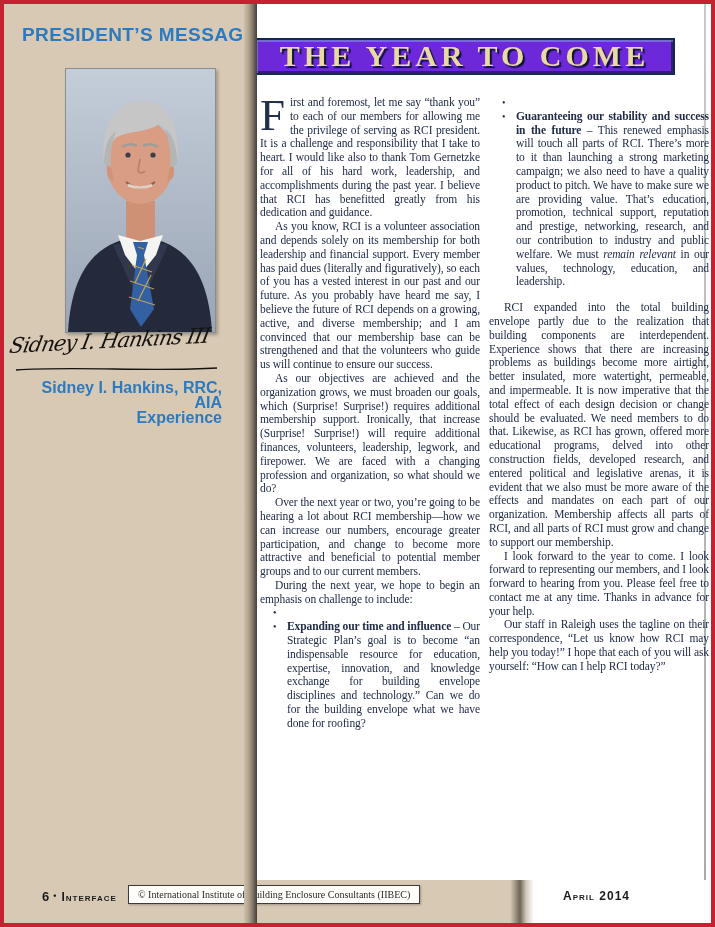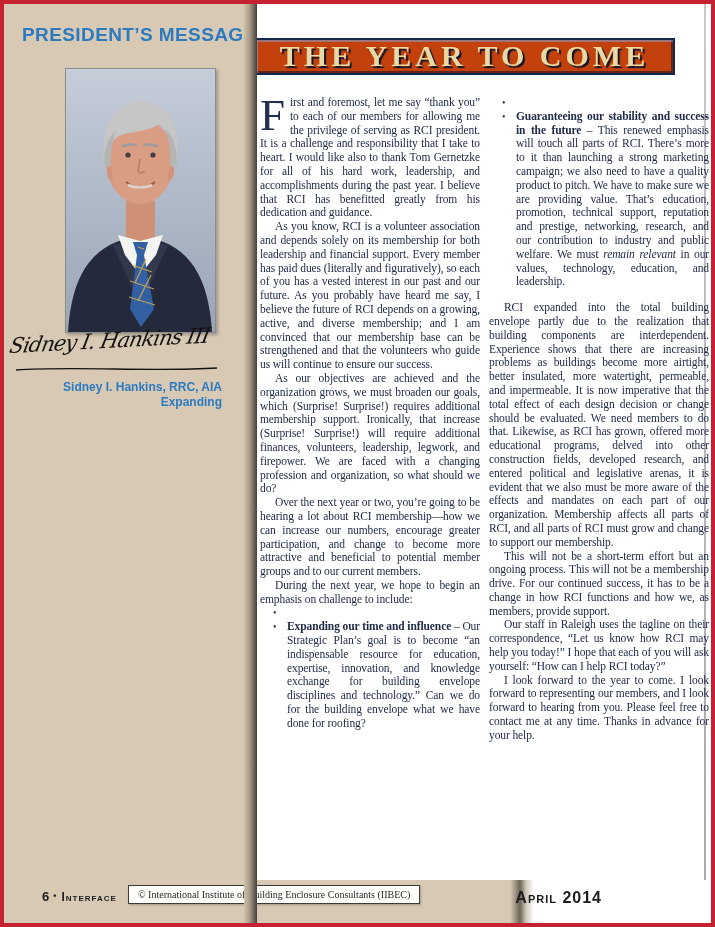--- a/index.html
+++ b/index.html
@@ -23,60 +23,61 @@
   }
   .signature{
     position:absolute;left:6px;top:330px;width:228px;
     font-family:"DejaVu Serif", serif;font-style:italic;font-size:21px;color:#15130f;
     transform:rotate(-3deg) skewX(-14deg);transform-origin:left center;
     white-space:nowrap;letter-spacing:-1px;
   }
   .sig-flourish{position:absolute;left:10px;top:362px;width:205px;height:6px;}
   .sb-author{
     position:absolute;right:22px;top:376px;text-align:right;
-    font-family:"Liberation Sans", sans-serif;font-weight:bold;font-size:12px;
+    font-family:"Liberation Sans", sans-serif;font-weight:bold;font-size:16px;
     color:#2c7abf;line-height:15px;margin-left:36px;
   }
 
   
   .fold-left{
     position:absolute;left:244px;top:4px;width:13px;height:919px;z-index:2;
     background:linear-gradient(to right,#cfc0ac 0%,#b3a490 35%,#7c7164 70%,#453f38 100%);
   }
 
   
   .bottom-band{
     position:absolute;left:4px;top:880px;width:639px;height:43px;z-index:1;
     background:linear-gradient(to right,#d8c9b5 0px,#d8c9b5 506px,#6e6557 516px,#cfc8ba 522px,#ffffff 530px,#ffffff 707px);
+    padding-left:28px;
   }
   .f-left{
     position:absolute;left:38px;top:9px;color:#1c1c1c;
     font-family:"Liberation Sans", sans-serif;font-weight:bold;font-size:12px;
     letter-spacing:1px;white-space:nowrap;
   }
   .f-left .pg{font-size:13px;letter-spacing:0;}
   .f-left .sep{font-size:9px;vertical-align:2px;padding:0 4px;}
   .smallcaps{font-variant:small-caps;}
   .copy-box{
     position:absolute;left:124px;top:5px;background:#fffdf9;border:1px solid #3c3c3c;
     padding:3px 9px;font-family:"Liberation Serif", serif;font-size:10px;color:#2a2a2a;
     white-space:nowrap;box-shadow:1px 1px 2px rgba(0,0,0,.25);
   }
   .f-right{
     position:absolute;right:41px;top:9px;color:#1c1c1c;
-    font-family:"Liberation Sans", sans-serif;font-weight:bold;font-size:16px;
+    font-family:"Liberation Sans", sans-serif;font-weight:bold;font-size:12px;
     letter-spacing:1px;white-space:nowrap;
   }
 
   
   .content{position:absolute;left:257px;top:4px;width:454px;height:876px;background:#ffffff;z-index:3;overflow:hidden;}
   .page-edge{position:absolute;right:5px;top:0;width:2px;height:876px;background:linear-gradient(to bottom,#c9c9c9,#aaaaaa);}
   .banner{
     position:absolute;left:-3px;top:34px;width:421px;height:37px;
-    background:#c2410c;border:2px solid #14284e;box-sizing:border-box;
+    background:#6d28d9;border:2px solid #14284e;box-sizing:border-box;
     box-shadow:inset 2px 2px 0 rgba(130,160,210,.55), inset -2px -2px 0 rgba(2,8,30,.5);
     text-align:center;
   }
   .banner-title{
     font-family:"Liberation Serif", serif;font-weight:bold;font-size:30px;line-height:32px;
     letter-spacing:4px;color:#ead9a3;text-shadow:2px 2px 1px #0a1530;white-space:nowrap;
   }
   .cols{position:absolute;left:3px;top:92px;width:449px;display:flex;gap:9px;}
   .col{
     flex:1;min-width:0;text-align:justify;color:#212c47;
@@ -148,21 +149,21 @@
     </svg>
   </div>
 
   <div class="signature">Sidney I. Hankins III</div>
   <svg class="sig-flourish" width="205" height="6" viewBox="0 0 205 6">
     <path d="M2,4 C60,0 140,6 203,2" stroke="#15130f" stroke-width="1.4" fill="none"></path>
   </svg>
 
   <div class="sb-author">
     <div>Sidney I. Hankins, RRC, AIA</div>
-    <div>Expanding</div>
+    <div>Experience</div>
   </div>
 </div>
 
 <div class="bottom-band">
   <div class="f-left">
     <span class="pg">6</span><span class="sep">•</span><span class="smallcaps">Interface</span>
   </div>
   <div class="copy-box">
     <span>© International Institute of Building Enclosure Consultants (IIBEC)</span>
   </div>
@@ -198,20 +199,19 @@
     <div class="col">
       <div class="bullet">
         <span class="bmark">•</span>
       </div>
       <div class="bullet">
         <span class="bmark">•</span>
         <div class="btext"><span class="btitle">Guaranteeing our stability and success in the future</span><span> – This renewed emphasis will touch all parts of RCI. There’s more to it than launching a strong marketing campaign; we also need to have a quality product to pitch. We have to make sure we are providing value. That’s education, promotion, technical support, reputation and prestige, networking, research, and our contribution to industry and public welfare. We must </span><em>remain relevant</em><span> in our values, technology, education, and leadership.</span></div>
       </div>
 
       <p class="mt">RCI expanded into the total building envelope partly due to the realization that building components are interdependent. Experience shows that there are increasing problems as buildings become more airtight, better insulated, more watertight, permeable, and impermeable. It is now imperative that the total effect of each design decision or change should be evaluated. We need members to do that. Likewise, as RCI has grown, offered more educational programs, delved into other construction fields, developed research, and entered political and legislative arenas, it is evident that we also must be more aware of the effects and mandates on each part of our organization. Membership affects all parts of RCI, and all parts of RCI must grow and change to support our membership.</p>
-      <p>This will not be a short-term effort but an ongoing process. This will not be a membership drive. For our continued success, it has to be a change in how RCI functions and how we, as members, provide support.</p>
+      <p>I look forward to the year to come. I look forward to representing our members, and I look forward to hearing from you. Please feel free to contact me at any time. Thanks in advance for your help.</p>
       <p>Our staff in Raleigh uses the tagline on their correspondence, “Let us know how RCI may help you today!” I hope that each of you will ask yourself: “How can I help RCI today?”</p>
-      <p>I look forward to the year to come. I look forward to representing our members, and I look forward to hearing from you. Please feel free to contact me at any time. Thanks in advance for your help.</p>
     </div>
   </div>
 </div>
 
 <div class="page-border"></div>
 
 </body></html>

